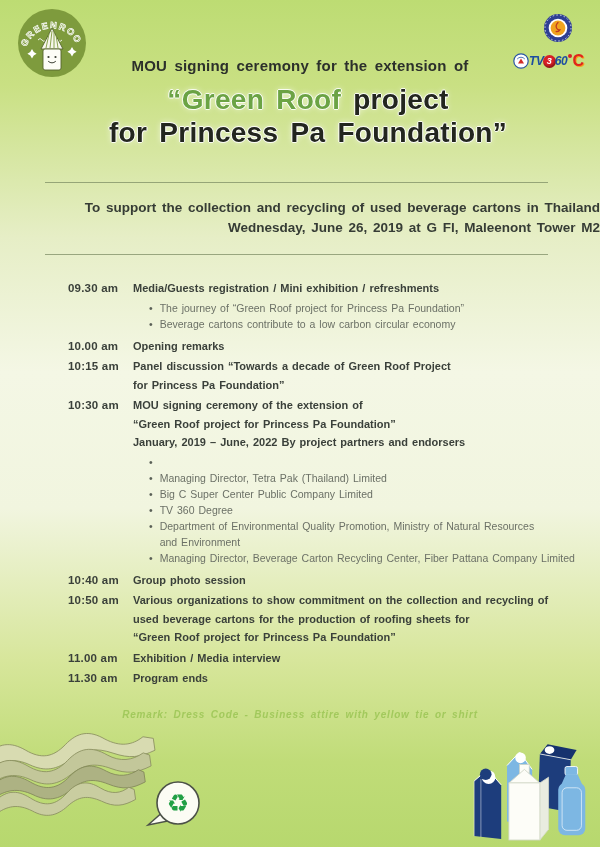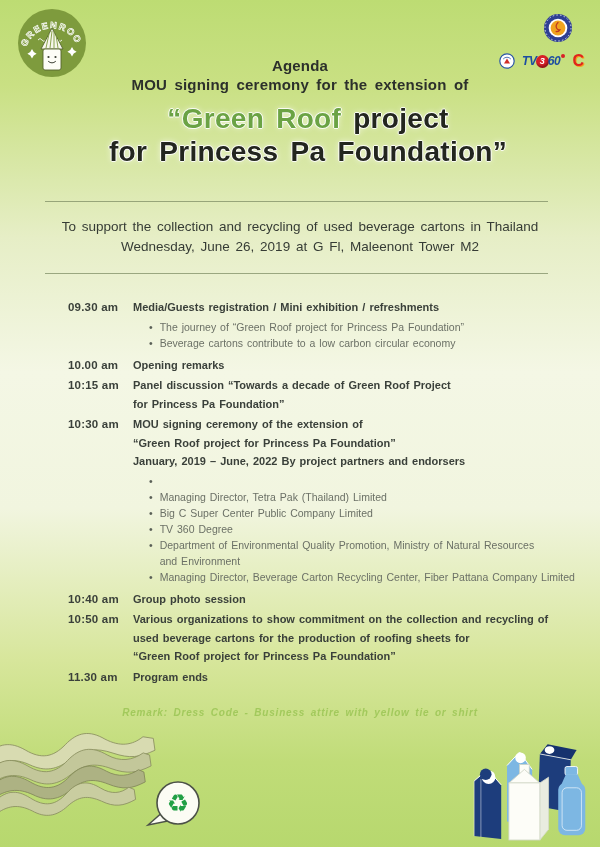--- a/index.html
+++ b/index.html
@@ -14,37 +14,37 @@
   .big-title{
     margin-top:8px; font-size:28px; font-weight:bold; line-height:33px; color:#23261f;
     letter-spacing:.3px; word-spacing:4px;
     text-shadow:0 1px 0 rgba(255,255,255,.85),0 -1px 0 rgba(255,255,255,.85),1px 0 0 rgba(255,255,255,.85),-1px 0 0 rgba(255,255,255,.85),0 0 6px rgba(255,255,255,.75);
     padding-left:16px;
   }
   .big-title .green{color:#6ba344;}
   .rule{height:1px; background:#77875f; opacity:.7; width:503px; margin-left:45px;}
   .rule1{margin-top:33px;}
   .rule2{margin-top:17px;}
-  .event-info{margin-top:15px; text-align:center; font-size:13.5px; font-weight:normal; color:#363c35; line-height:19.5px; word-spacing:2px;}
+  .event-info{margin-top:15px; text-align:right; font-size:13.5px; font-weight:bold; color:#363c35; line-height:19.5px; word-spacing:2px;}
   
   .agenda{margin-top:24px; padding-left:68px; padding-right:20px;}
   .agenda-item{display:flex; margin-bottom:2px;}
   .agenda-time{width:65px; flex:none; font-size:11.5px; font-weight:bold; color:#3a403a; line-height:18.5px; letter-spacing:.2px;}
   .agenda-desc{flex:1;}
   .desc-line{font-size:11px; font-weight:bold; color:#3a403a; line-height:18.5px; word-spacing:1px; white-space:nowrap;}
   .bullets{margin:2px 0 3px 16px;}
   .bullet-row{display:flex; gap:7px;}
   .bullet-marker{flex:none; font-size:10.5px; line-height:16px; color:#595f56;}
   .bullet-line{font-size:10.5px; line-height:16px; color:#6b7066; word-spacing:1px; white-space:nowrap;}
   
   .remark{margin-top:21px; text-align:center; font-size:10px; font-style:italic; font-weight:bold; color:#a2c95c; letter-spacing:.8px; word-spacing:2px;}
   
   .logo-greenroof{position:absolute; left:16px; top:7px;}
   .emblem{position:absolute; right:27px; top:13px;}
-  .partner-row{position:absolute; right:16px; top:53px; display:flex; align-items:center; gap:7px;}
+  .partner-row{position:absolute; right:16px; top:53px; display:flex; align-items:center; }
   .tv360{display:inline-flex; align-items:center;}
   .tv360 .tv{color:#1c4da1; font-weight:bold; font-style:italic; font-size:12px; letter-spacing:-.3px;}
   .tv360 .ball{width:13px; height:13px; border-radius:50%; background:#d92027; color:#fff; font-size:9px; font-weight:bold; font-style:italic; display:flex; align-items:center; justify-content:center; margin:0 -1px; box-shadow:inset -1px -2px 2px rgba(0,0,0,.35);}
   .tv360 .deg{width:4px; height:4px; border-radius:50%; background:#d92027; align-self:flex-start; margin-top:0; margin-left:1px;}
   .bigc{color:#e0251c; font-weight:bold; font-size:16px; line-height:16px; text-shadow:1px 1px 0 #f59b1e;}
   
   .sheet{position:absolute; left:0; bottom:0;}
   .bubble{position:absolute; left:140px; bottom:10px;}
   .cartons{position:absolute; right:6px; bottom:0;}
 </style>
@@ -93,21 +93,20 @@
     <span class="tv360">
       <span class="tv">TV</span>
       <span class="ball">3</span>
       <span class="tv">60</span>
       <span class="deg"></span>
     </span>
     <span class="bigc">C</span>
   </div>
 
   <div class="header">
-    <div class="h-line">Agenda</div>
     <div class="h-line">MOU signing ceremony for the extension of</div>
     <div class="big-title">
       <span class="green">“Green Roof</span><span> project</span><br>
       <span>for Princess Pa Foundation”</span>
     </div>
   </div>
 
   <div class="rule rule1"></div>
 
   <div class="event-info">
@@ -200,20 +199,26 @@
         <div class="agenda-desc">
           <div class="desc-line">Group photo session</div>
         </div>
       </div>
       <div class="agenda-item">
         <div class="agenda-time">10:50 am</div>
         <div class="agenda-desc">
           <div class="desc-line">Various organizations to show commitment on the collection and recycling of</div>
           <div class="desc-line">used beverage cartons for the production of roofing sheets for</div>
           <div class="desc-line">“Green Roof project for Princess Pa Foundation”</div>
+        </div>
+      </div>
+      <div class="agenda-item">
+        <div class="agenda-time">11.00 am</div>
+        <div class="agenda-desc">
+          <div class="desc-line">Exhibition / Media interview</div>
         </div>
       </div>
       <div class="agenda-item">
         <div class="agenda-time">11.30 am</div>
         <div class="agenda-desc">
           <div class="desc-line">Program ends</div>
         </div>
       </div>
     </div>
 

